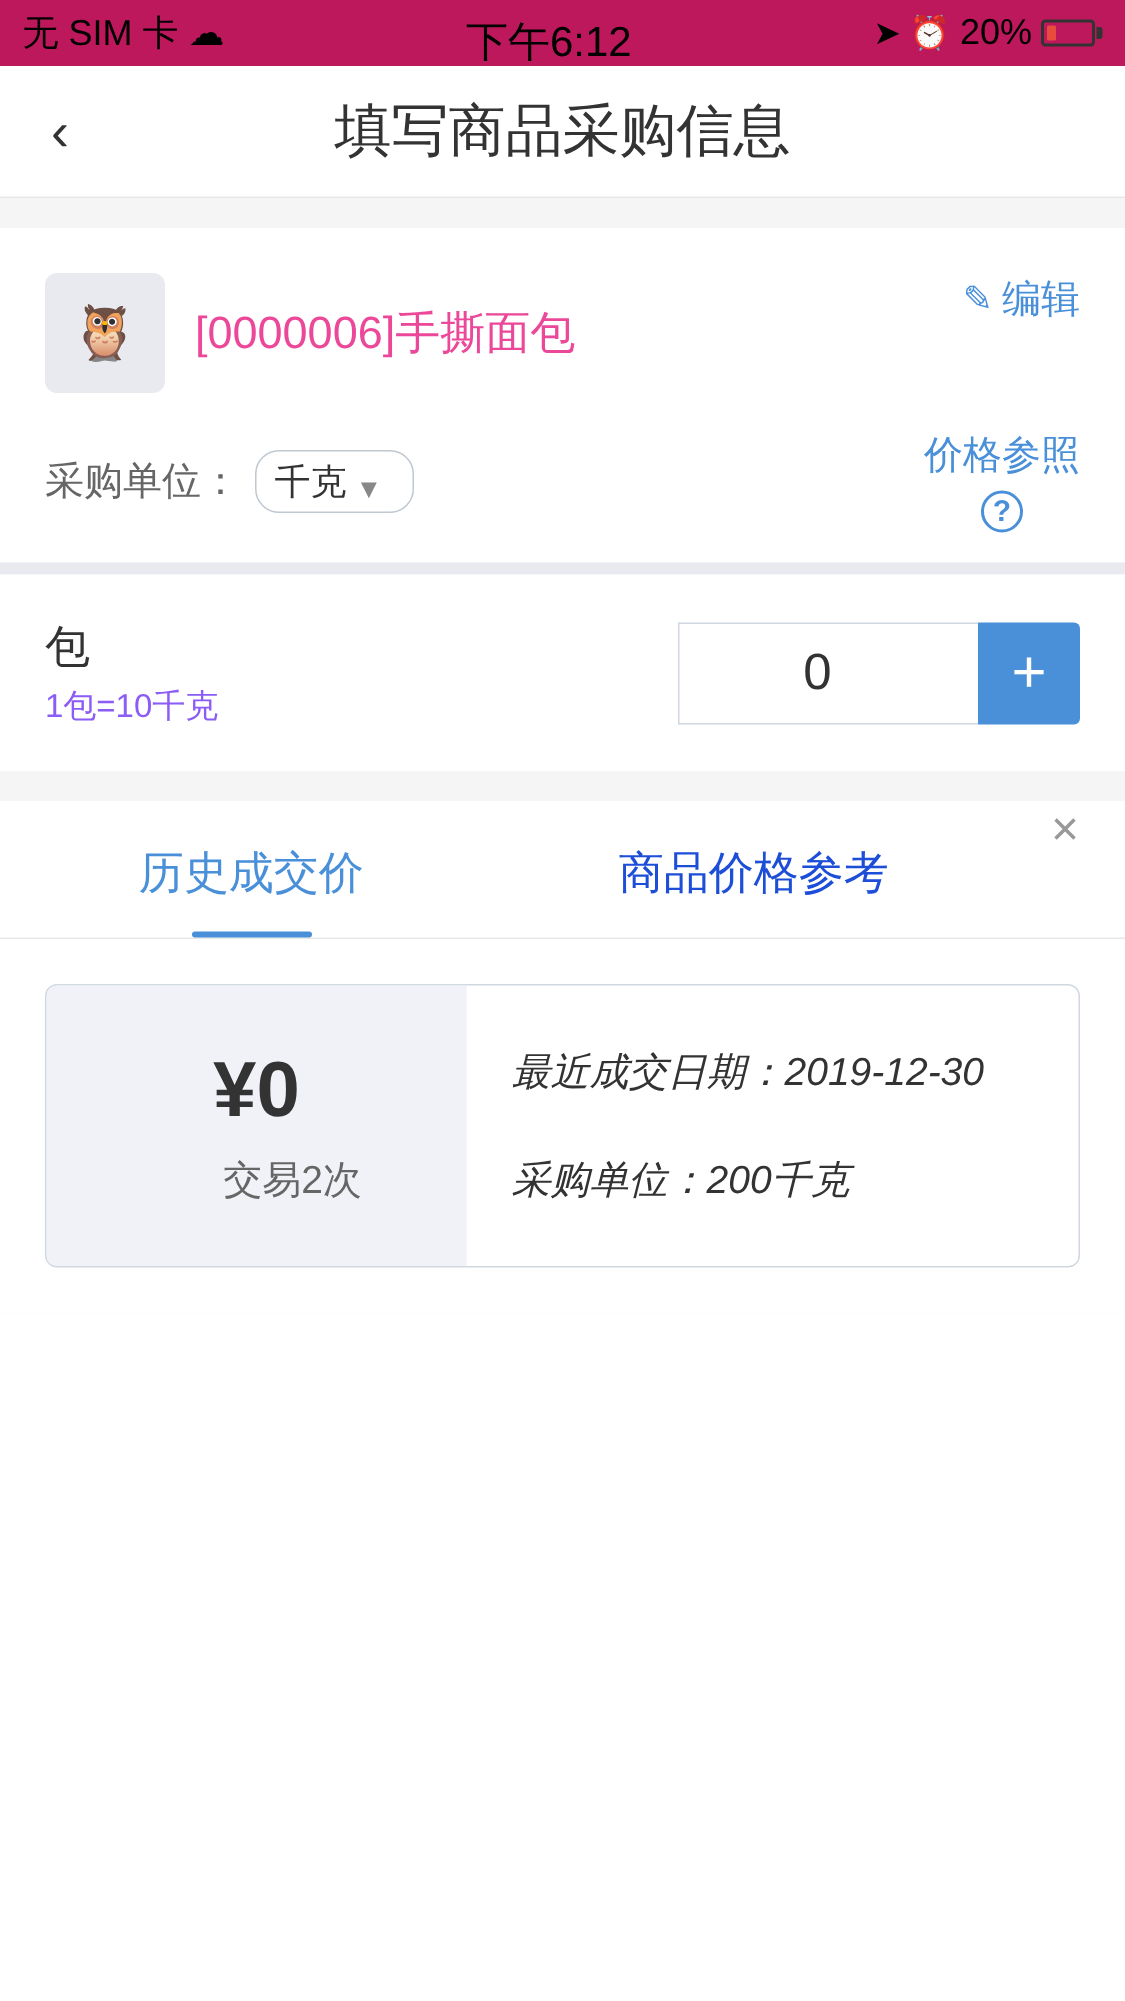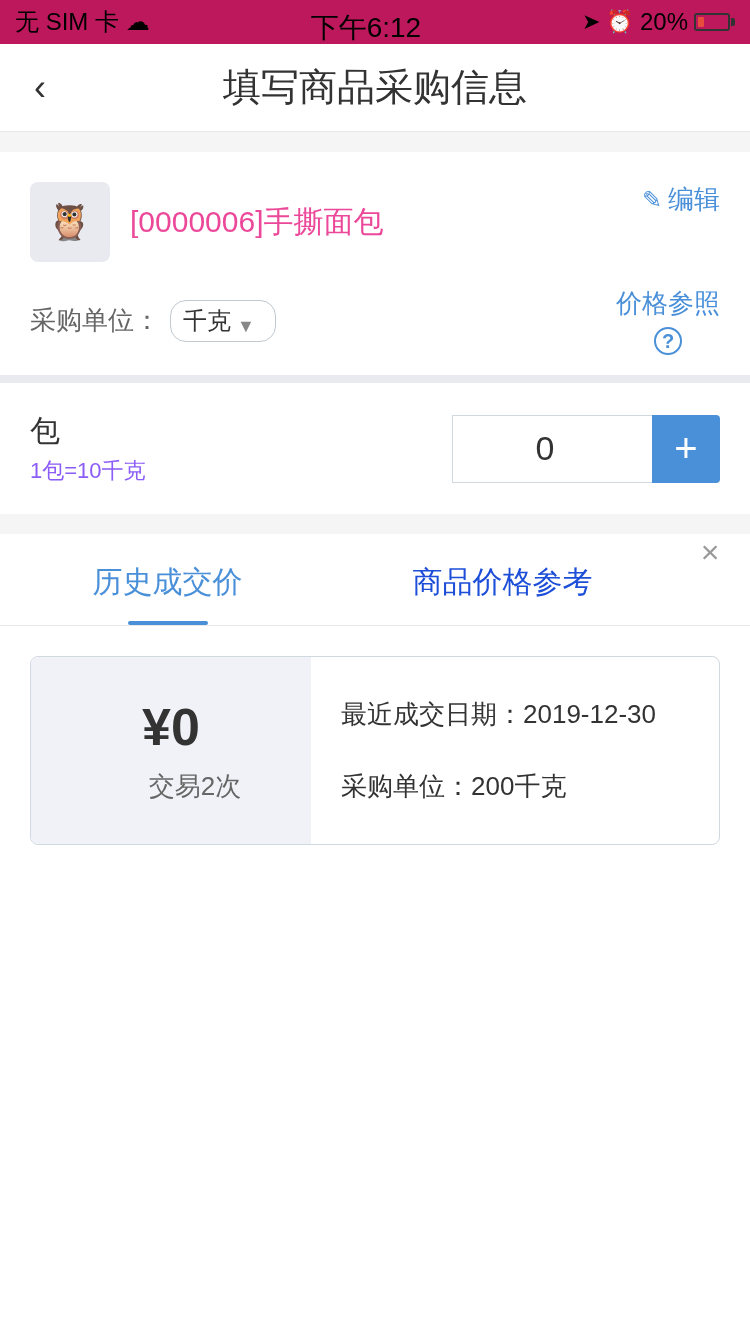--- a/index.html
+++ b/index.html
@@ -303,20 +303,21 @@
       color: #666;
       margin-left: 48px;
     }
     .history-card-right {
       flex: 1;
       padding: 36px 30px;
       display: flex;
       flex-direction: column;
       gap: 33px;
       justify-content: center;
+      font-style: italic;
     }
     .history-detail-row {
       font-size: 26px;
       color: #333;
       line-height: 1.5;
     }
 
     
     .bottom-area {
       background: #fff;

